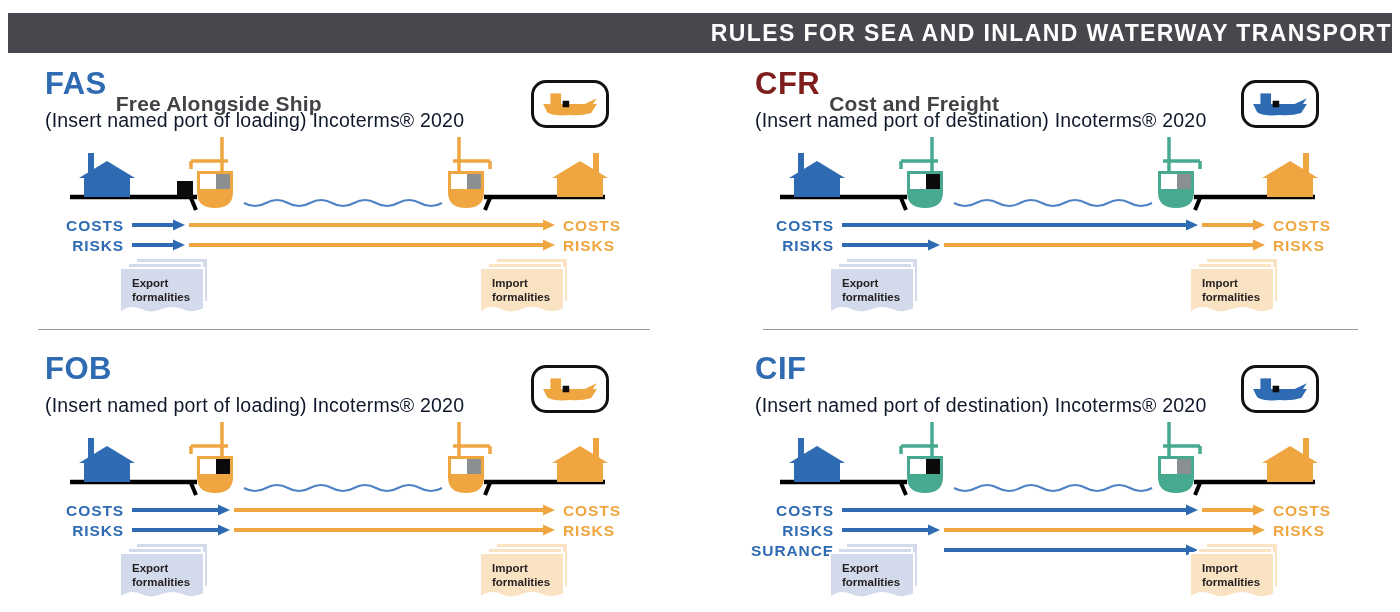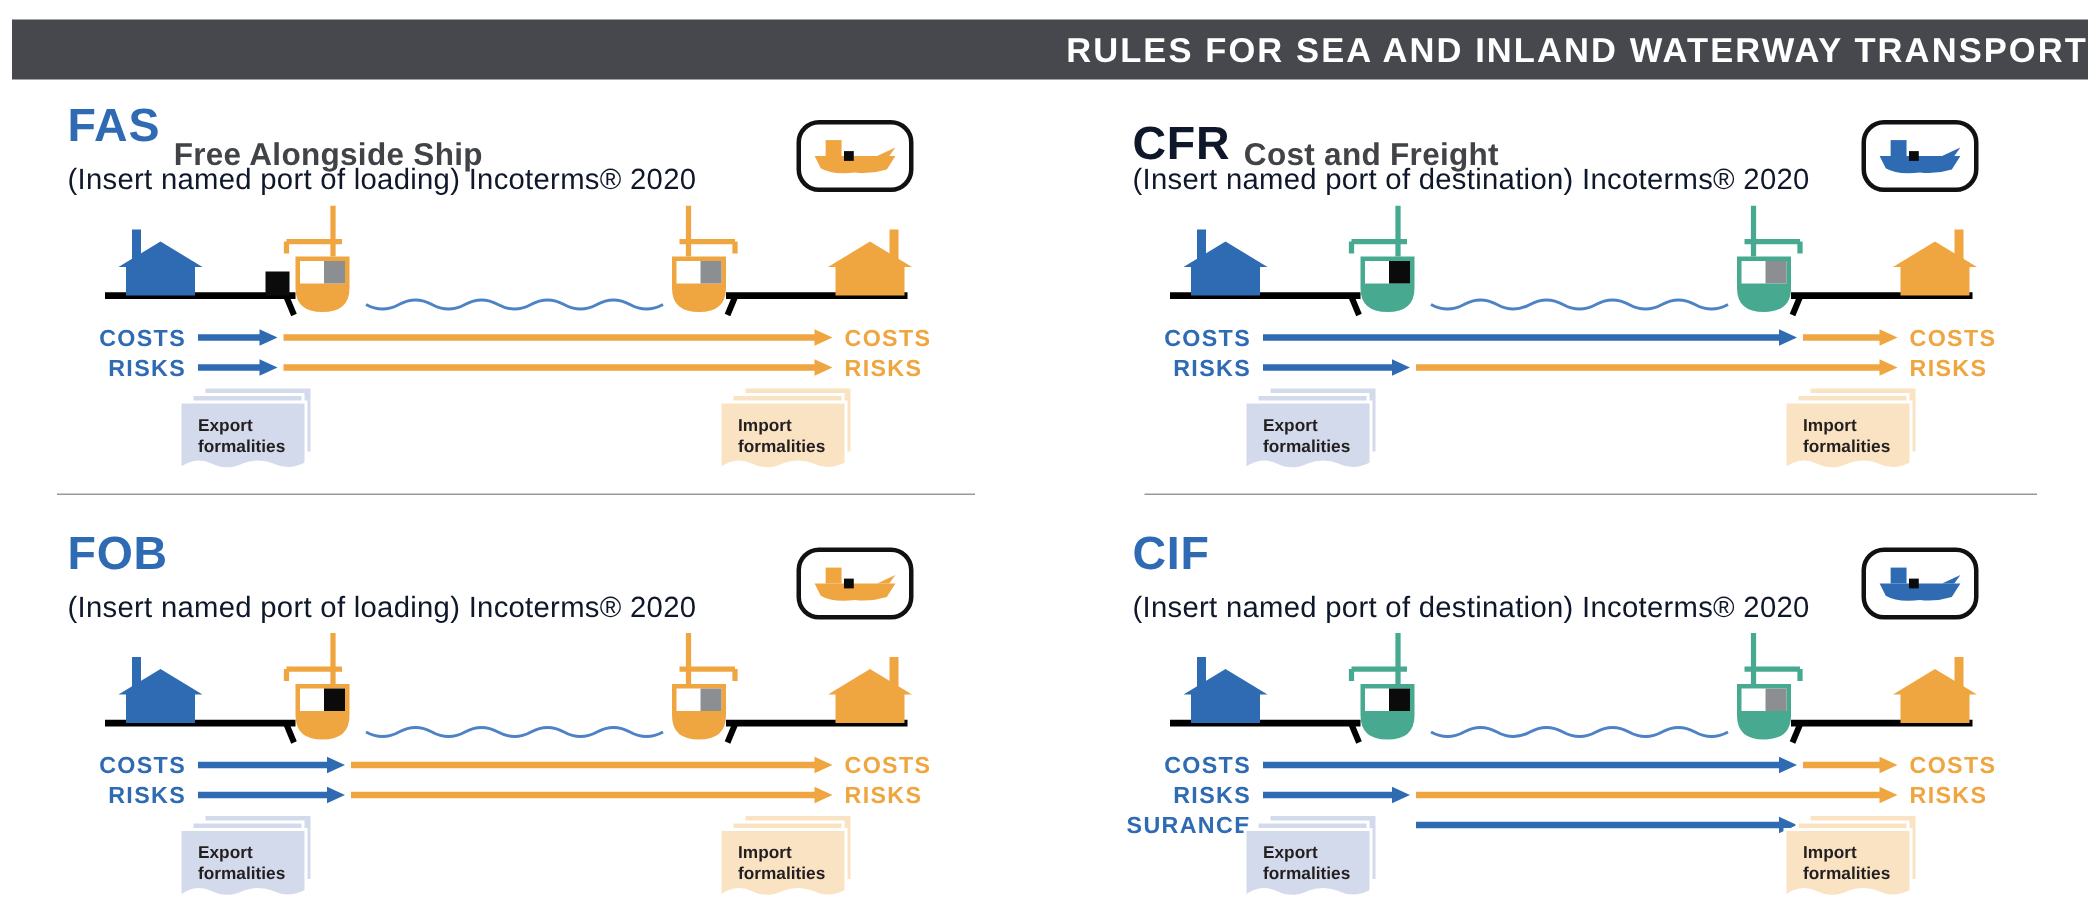--- a/index.html
+++ b/index.html
@@ -107,21 +107,21 @@
           <rect x="448" y="126" width="74" height="44" fill="#fae3c3" stroke="#fff" stroke-width="2"></rect>
           <path d="M440,131 h84 v41 q-11,6 -22,1 q-10,-4 -20,0 q-11,5 -21,0 q-11,-5 -21,3 Z" fill="#fae3c3" stroke="#fff" stroke-width="2"></path>
           <text x="452" y="150" class="doc" fill="#231f20">Import</text>
           <text x="452" y="164" class="doc" fill="#231f20">formalities</text>
         </g>
       </svg>
   </section>
 
   <section class="quadrant" style="left:750px;top:60px">
     <div class="q-head">
-      <span class="q-code" style="color: #0f172a; margin-top: 12px;">CFR</span>
+      <span class="q-code" style="color: #7f1d1d;">CFR</span>
       <span class="q-name">Cost and Freight</span>
     </div>
     <div class="q-sub">(Insert named port of destination) Incoterms® 2020</div>
     <div class="badge">
       <svg class="badge-ship" viewBox="0 0 76 44">
           <rect x="14" y="9" width="13" height="13" fill="#2e6bb2"></rect>
           <path d="M56,22 L71,15 L66,22 Z" fill="#2e6bb2"></path>
           <path d="M5,22 H71 L64,33 Q51,37 38,35.5 Q19,37.5 10,32 Z" fill="#2e6bb2"></path>
           <rect x="29" y="18" width="8" height="8" fill="#0b0b0b"></rect>
         </svg>

